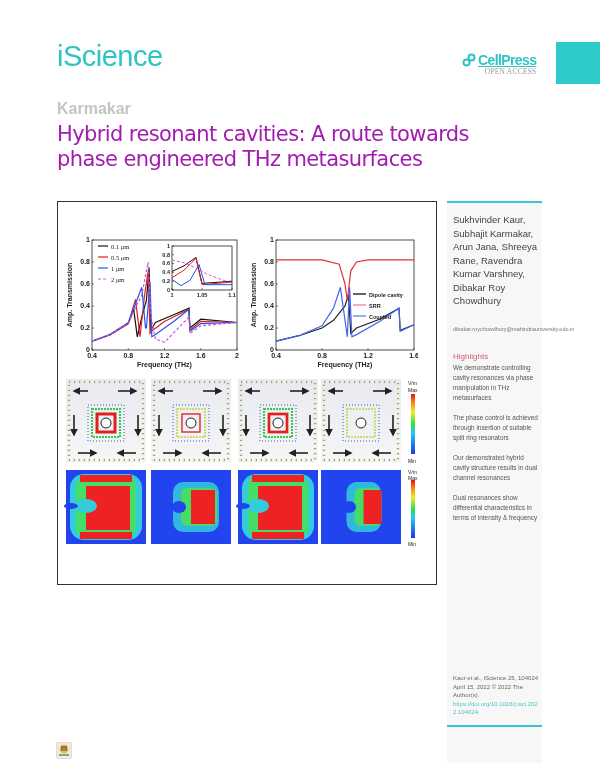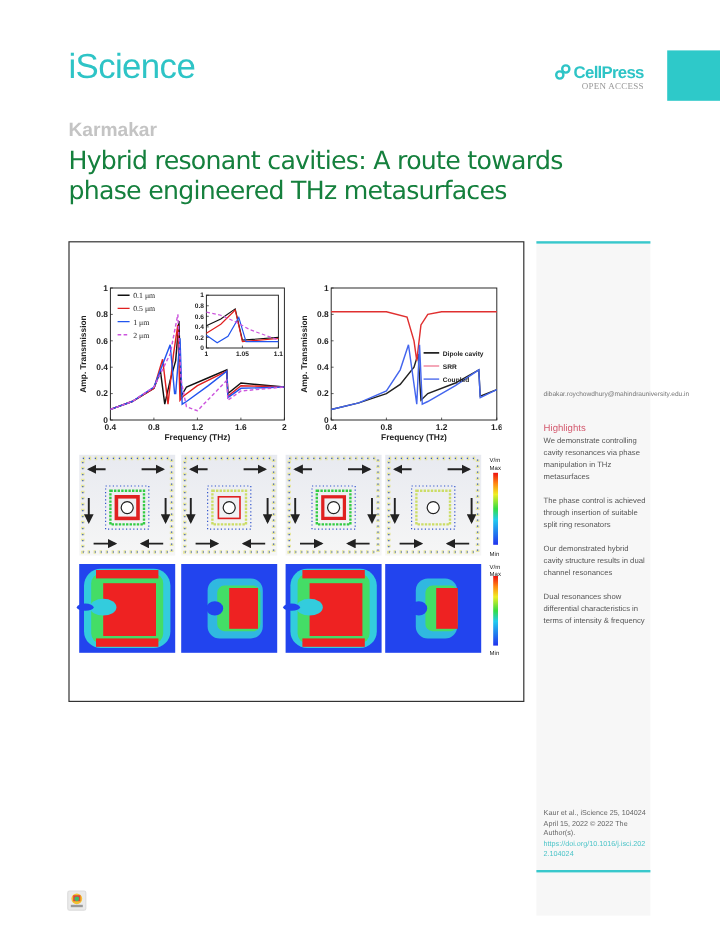--- a/index.html
+++ b/index.html
@@ -3,26 +3,26 @@
 <meta charset="utf-8">
 <style>
   * { box-sizing: border-box; margin: 0; padding: 0; }
   html, body { width: 600px; height: 779px; background: #ffffff; overflow: hidden; }
   body { position: relative; font-family: "Liberation Sans", sans-serif; color: #222; }
 
   .journal-logo { position: absolute; left: 57px; top: 40px; font-size: 29px; color: #2ec4c6; letter-spacing: -0.5px; font-family: "Liberation Sans", sans-serif; }
   .cellpress { position: absolute; left: 462px; top: 52px; text-align: right; }
   .cellpress-top { display: flex; align-items: center; justify-content: flex-end; gap: 2px; }
   .cellpress-icon { width: 14px; height: 14px; }
-  .cellpress-name { font-size: 14px; color: #2ec4c6; font-weight: bold; letter-spacing: -0.6px; }
+  .cellpress-name { font-size: 14px; color: #2ec4c6; font-weight: bold; letter-spacing: -0.6px; text-decoration: underline; }
   .cellpress-sub { font-size: 7.5px; color: #999; letter-spacing: 0.2px; margin-top: -1px; font-family: Liberation Serif, serif; }
   .accent-bar { position: absolute; left: 556px; top: 42px; width: 44px; height: 42px; background: #2ec9c9; }
 
   .article-type { position: absolute; left: 57px; top: 100px; font-size: 16px; color: #c4c4c4; font-weight: bold; }
-  .article-title { position: absolute; left: 57px; top: 122px; width: 470px; font-size: 21px; line-height: 25px; color: #15803d; font-family: "DejaVu Sans", sans-serif; font-weight: normal; letter-spacing: -0.6px; }
+  .article-title { position: absolute; left: 57px; top: 122px; width: 470px; font-size: 21px; line-height: 25px; color: #a21caf; font-family: "DejaVu Sans", sans-serif; font-weight: normal; letter-spacing: -0.6px; }
 
   .figure-frame { position: absolute; left: 57px; top: 201px; width: 380px; height: 384px; border: 1.5px solid #333; background: #fff; }
 
   .chart { position: absolute; }
   .chart svg { display: block; }
 
   .sidebar { position: absolute; left: 447px; top: 201px; width: 95px; height: 562px; background: #f7f7f7; border-top: 2px solid #38c8cc; }
   .sidebar-bottom { position: absolute; left: 447px; top: 725px; width: 95px; border-bottom: 2px solid #38c8cc; }
   .authors { position: absolute; left: 6px; top: 10px; width: 88px; font-size: 9.5px; line-height: 13.5px; color: #444; }
   .email { position: absolute; left: 6px; top: 122px; width: 88px; font-size: 5.5px; line-height: 8px; color: #777; }
@@ -272,20 +272,21 @@
         <ellipse cx="289" cy="39" rx="7" ry="6" fill="#2244ee"></ellipse>
       </g>
     <rect x="351" y="12" width="4" height="58" fill="url(#cbar)"></rect>
     <text x="348" y="6" font-size="5" fill="#222">V/m</text>
     <text x="348" y="12" font-size="5" fill="#222">Max</text>
     <text x="348" y="78" font-size="5" fill="#222">Min</text>
   </svg>
 </div>
 
 <aside class="sidebar">
+  <div class="authors">Sukhvinder Kaur, Subhajit Karmakar, Arun Jana, Shreeya Rane, Ravendra Kumar Varshney, Dibakar Roy Chowdhury</div>
   <a class="email">dibakar.roychowdhury@mahindrauniversity.edu.in</a>
   <div class="highlights-title">Highlights</div>
   <div class="highlights">
     <p class="highlight-item">We demonstrate controlling cavity resonances via phase manipulation in THz metasurfaces</p>
     <p class="highlight-item">The phase control is achieved through insertion of suitable split ring resonators</p>
     <p class="highlight-item">Our demonstrated hybrid cavity structure results in dual channel resonances</p>
     <p class="highlight-item">Dual resonances show differential characteristics in terms of intensity &amp; frequency</p>
   </div>
   <div class="citation">
     <div>Kaur et al., iScience 25, 104024</div>

